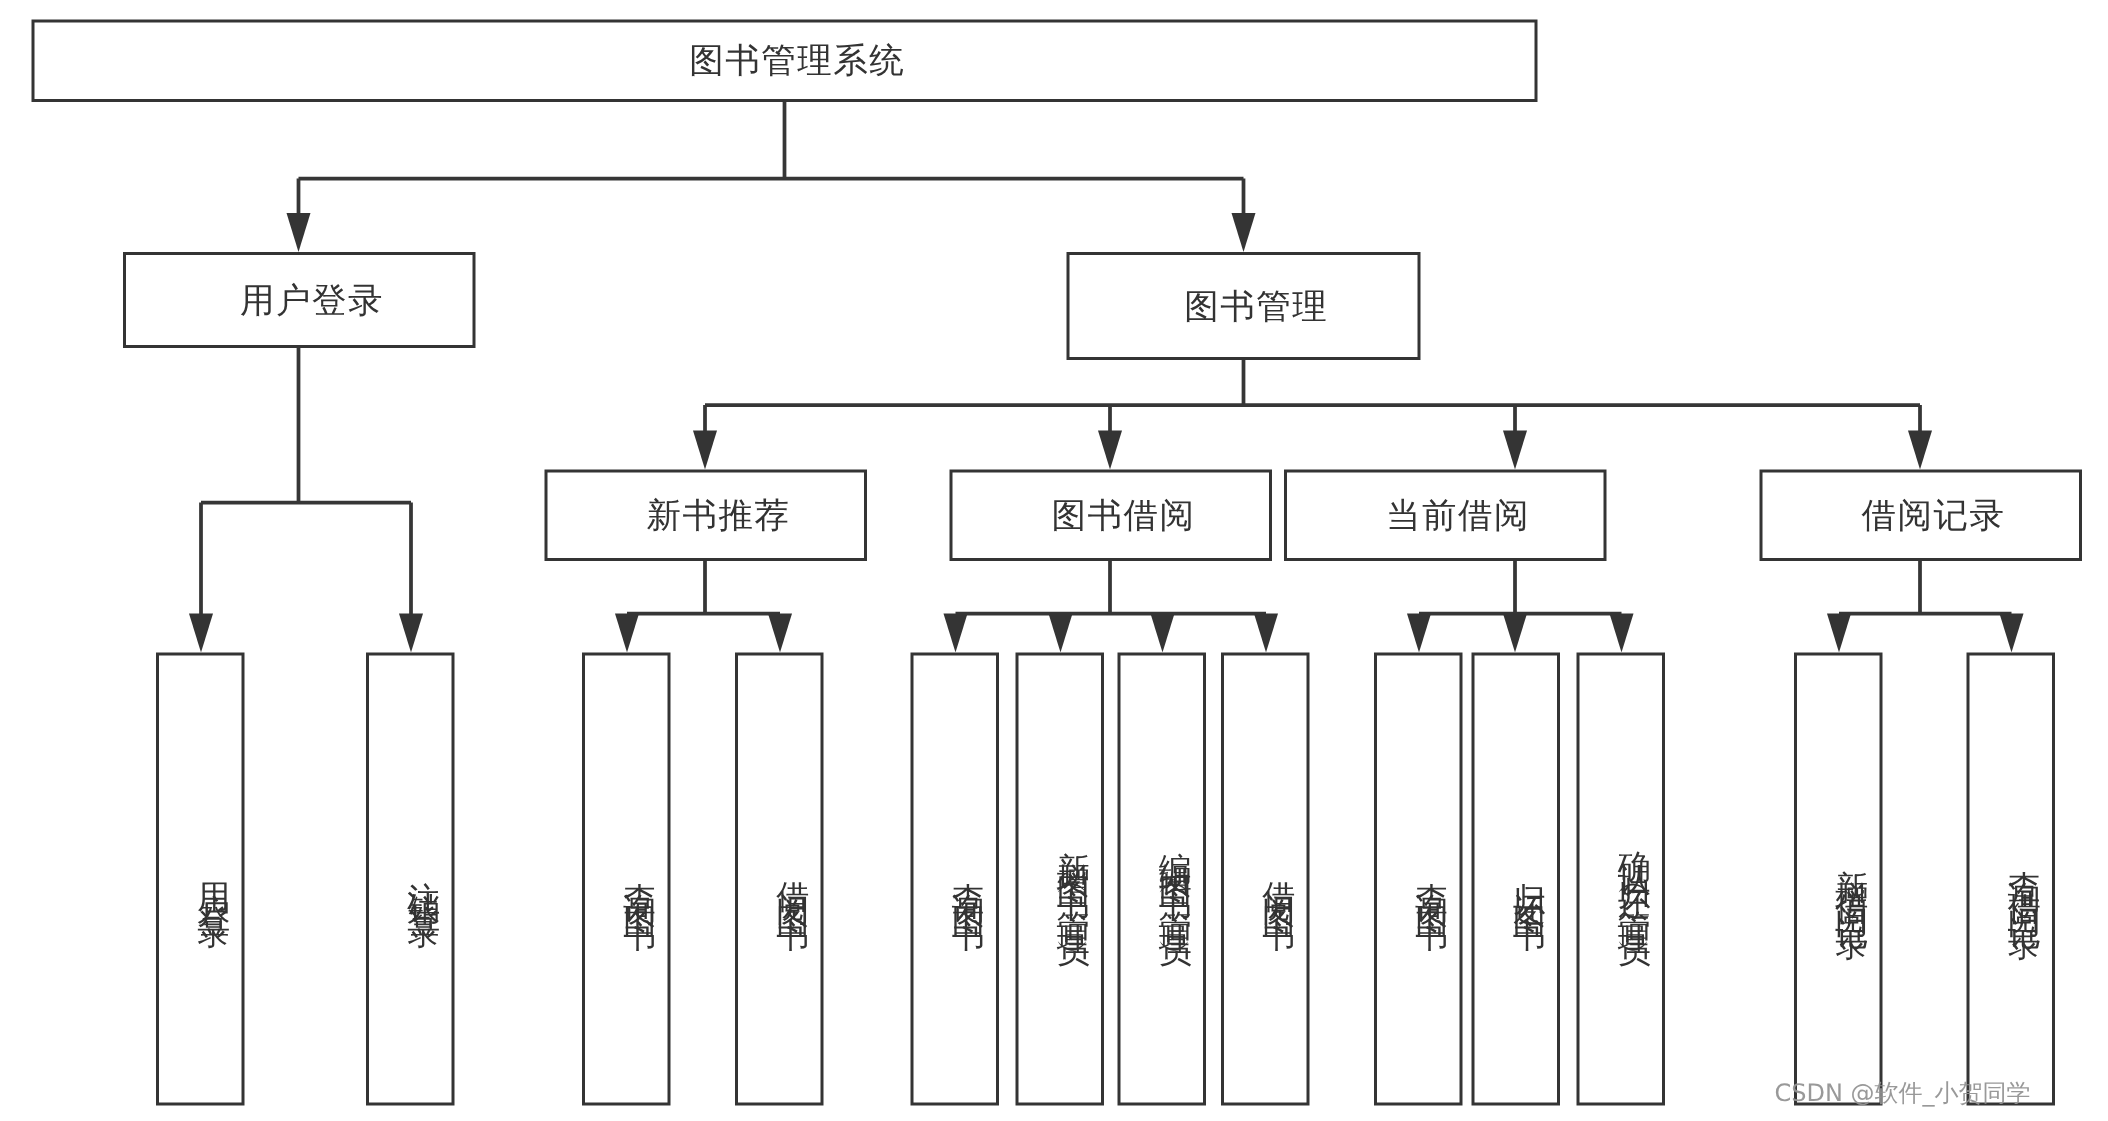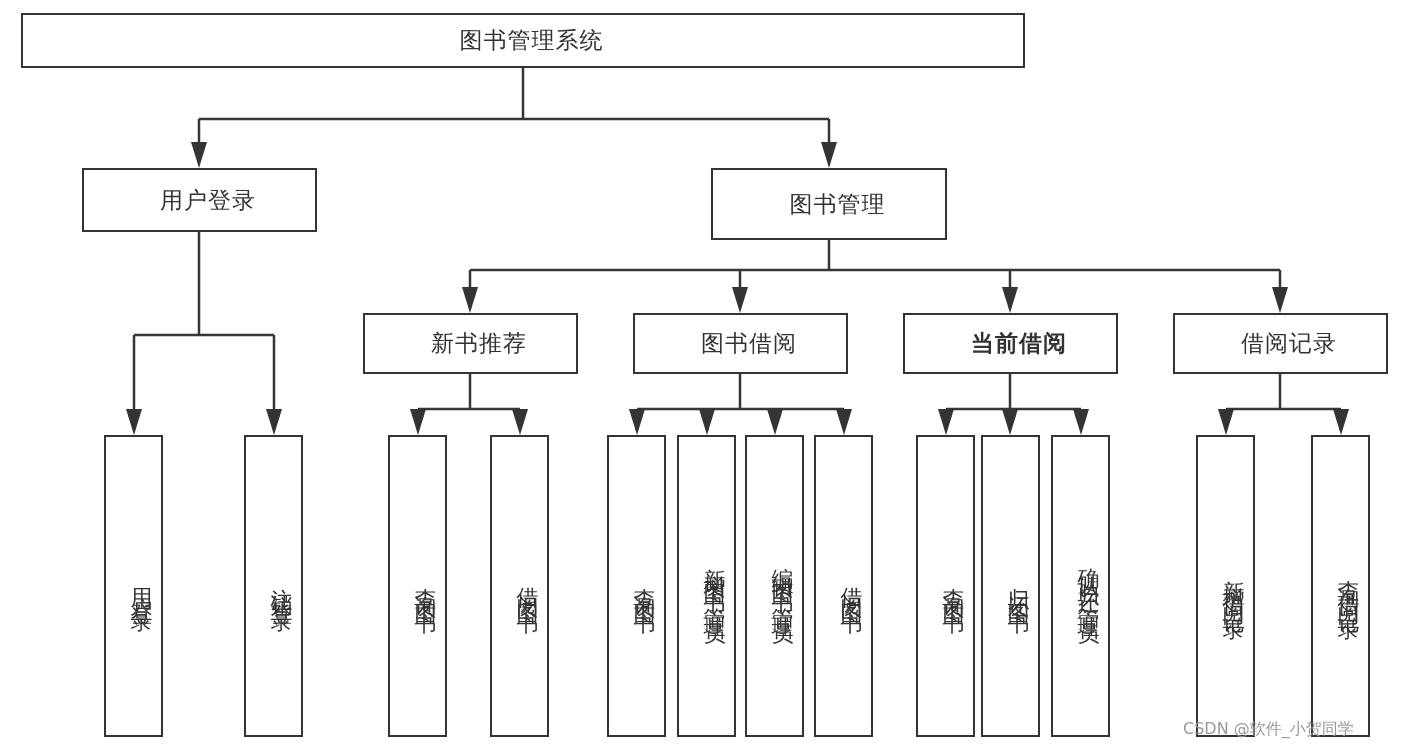--- a/index.html
+++ b/index.html
@@ -49,21 +49,21 @@
   }
   
   .n-root   { left: 21px;  top: 13px;  width: 1004px; height: 55px; }
   
   .n-l2a    { left: 82px;  top: 168px; width: 235px;  height: 64px; }
   .n-l2b    { left: 711px; top: 168px; width: 236px;  height: 72px; }
   
   .n-l3     { top: 313px; width: 215px; height: 61px; }
   .n-l3a    { left: 363px; }
   .n-l3b    { left: 633px; }
-  .n-l3c    { left: 903px; font-weight: bold; }
+  .n-l3c    { left: 856px; }
   .n-l3d    { left: 1173px; }
   
   .leaf     { top: 435px; width: 59px; height: 302px; }
   .lf-1a { left: 104px; }
   .lf-1b { left: 244px; }
   .lf-2a { left: 388px; }
   .lf-2b { left: 490px; }
   .lf-3a { left: 607px; }
   .lf-3b { left: 677px; }
   .lf-3c { left: 745px; }

